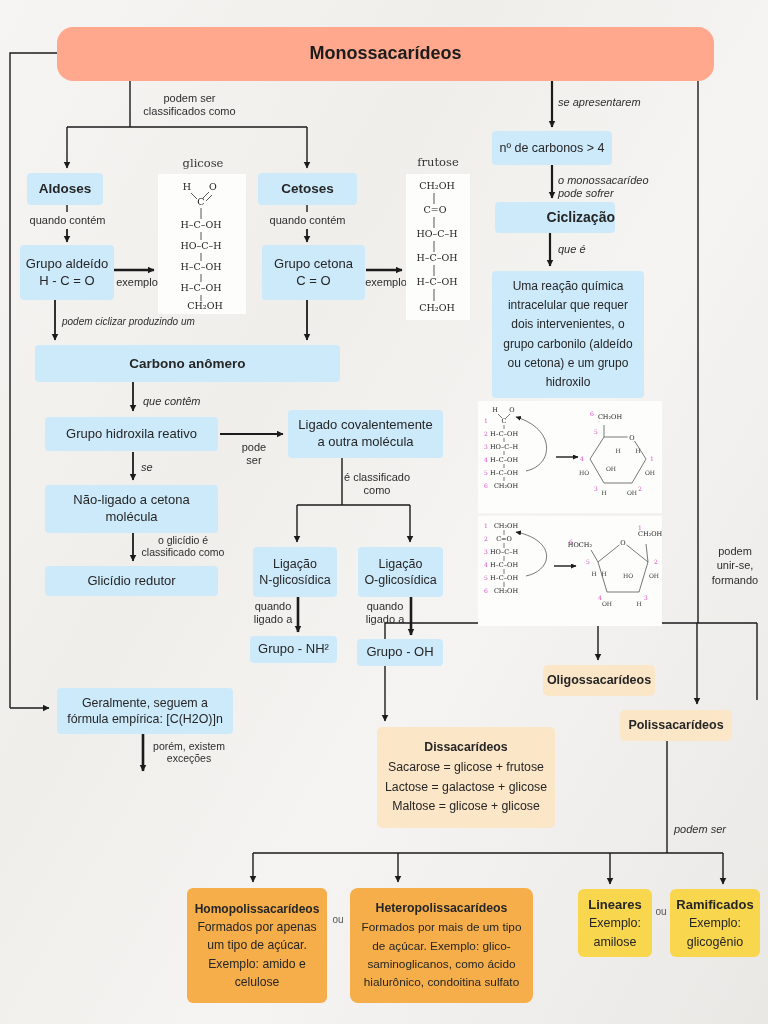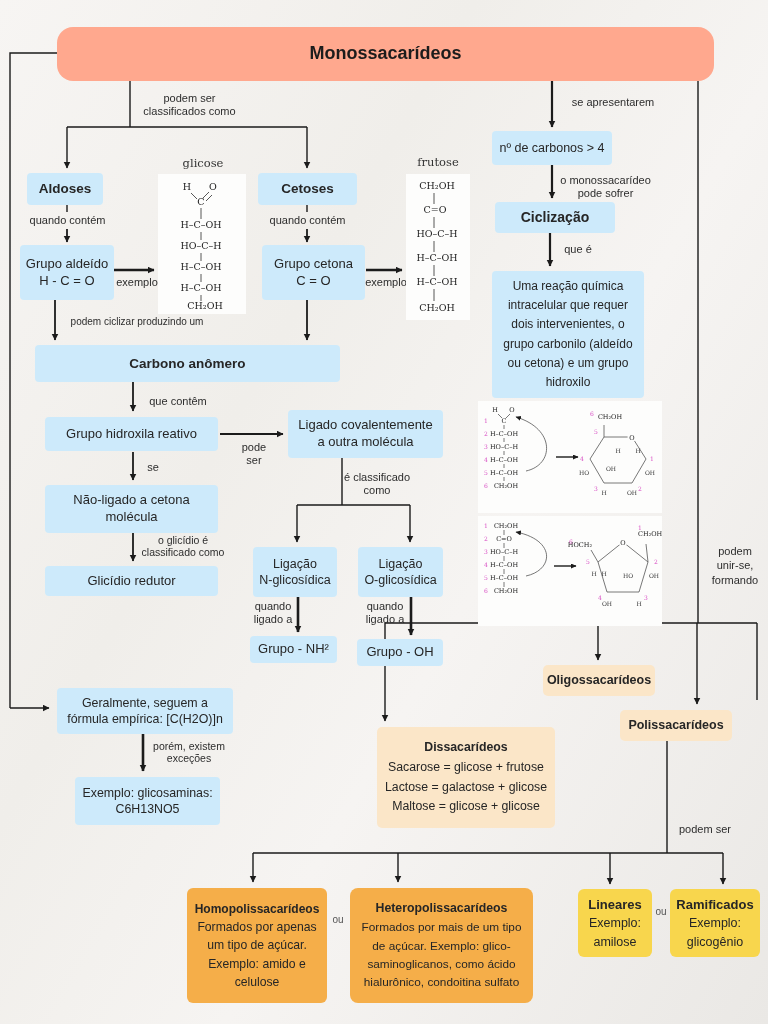--- a/index.html
+++ b/index.html
@@ -11,21 +11,21 @@
   .box{display:flex;flex-direction:column;align-items:center;justify-content:center;
     text-align:center;border-radius:4px;line-height:1.3;font-size:13px;color:#262626;}
   .blue{background:#cdeafb;}
   .cream{background:#fbe6c8;border-radius:5px;}
   .orange{background:#f5ae49;border-radius:6px;}
   .yellow{background:#f8d64d;border-radius:6px;}
   .salmon{background:#ffa88e;border-radius:16px;}
   .bold{font-weight:bold;}
   .lbl{position:absolute;z-index:2;text-align:center;color:#2d2d2d;font-size:11px;
     line-height:1.18;white-space:pre-line;}
-  .lbl.left{text-align:center;}
+  .lbl.left{text-align:left;font-style:italic;}
   .bx,.bt,.bb{white-space:pre-line;}
   .bt{font-weight:bold;}
   .panel{background:#fdfdfc;z-index:2;}
   .title-text{font-size:18px;font-weight:bold;color:#1c1c1c;}
   .chem{font-family:"DejaVu Serif",serif;}
 </style>
 </head>
 <body>
 
 <div class="page">
@@ -160,38 +160,34 @@
     </div>
   <div class="abs box blue" style="left:250px;top:636px;width:87px;height:27px;">
       <div class="bx">Grupo - NH²</div>
     </div>
   <div class="abs box blue" style="left:357px;top:639px;width:86px;height:27px;">
       <div class="bx">Grupo - OH</div>
     </div>
   <div class="abs box blue" style="left:492px;top:131px;width:120px;height:34px;font-size:12.5px;">
       <div class="bx">nº de carbonos &gt; 4</div>
     </div>
-  <div class="abs box blue bold" style="left:495px;top:202px;width:120px;height:31px;font-size:14px;">
+  <div class="abs box blue bold" style="left:495px;top:202px;width:120px;height:31px;font-size:14px;align-items:flex-end;">
       <div class="bx">Ciclização</div>
     </div>
   <div class="abs box blue" style="left:492px;top:271px;width:152px;height:127px;font-size:12px;line-height:1.6;">
       <div class="bx">Uma reação química
 intracelular que requer
 dois intervenientes, o
 grupo carbonilo (aldeído
 ou cetona) e um grupo
 hidroxilo</div>
     </div>
   <div class="abs box blue" style="left:57px;top:688px;width:176px;height:46px;font-size:12.4px;">
       <div class="bx">Geralmente, seguem a
 fórmula empírica: [C(H2O)]n</div>
-    </div>
-  <div class="abs box blue" style="left:75px;top:777px;width:145px;height:48px;font-size:12.4px;">
-      <div class="bx">Exemplo: glicosaminas:
-C6H13NO5</div>
     </div>
 
   <div class="abs box cream bold" style="left:543px;top:665px;width:112px;height:31px;font-size:12.5px;">
       <div class="bx">Oligossacarídeos</div>
     </div>
   <div class="abs box cream bold" style="left:620px;top:710px;width:112px;height:31px;font-size:12.5px;">
       <div class="bx">Polissacarídeos</div>
     </div>
   <div class="abs box cream" style="left:377px;top:727px;width:178px;height:101px;font-size:12.3px;line-height:1.62;">
     <div class="bt">Dissacarídeos</div>

